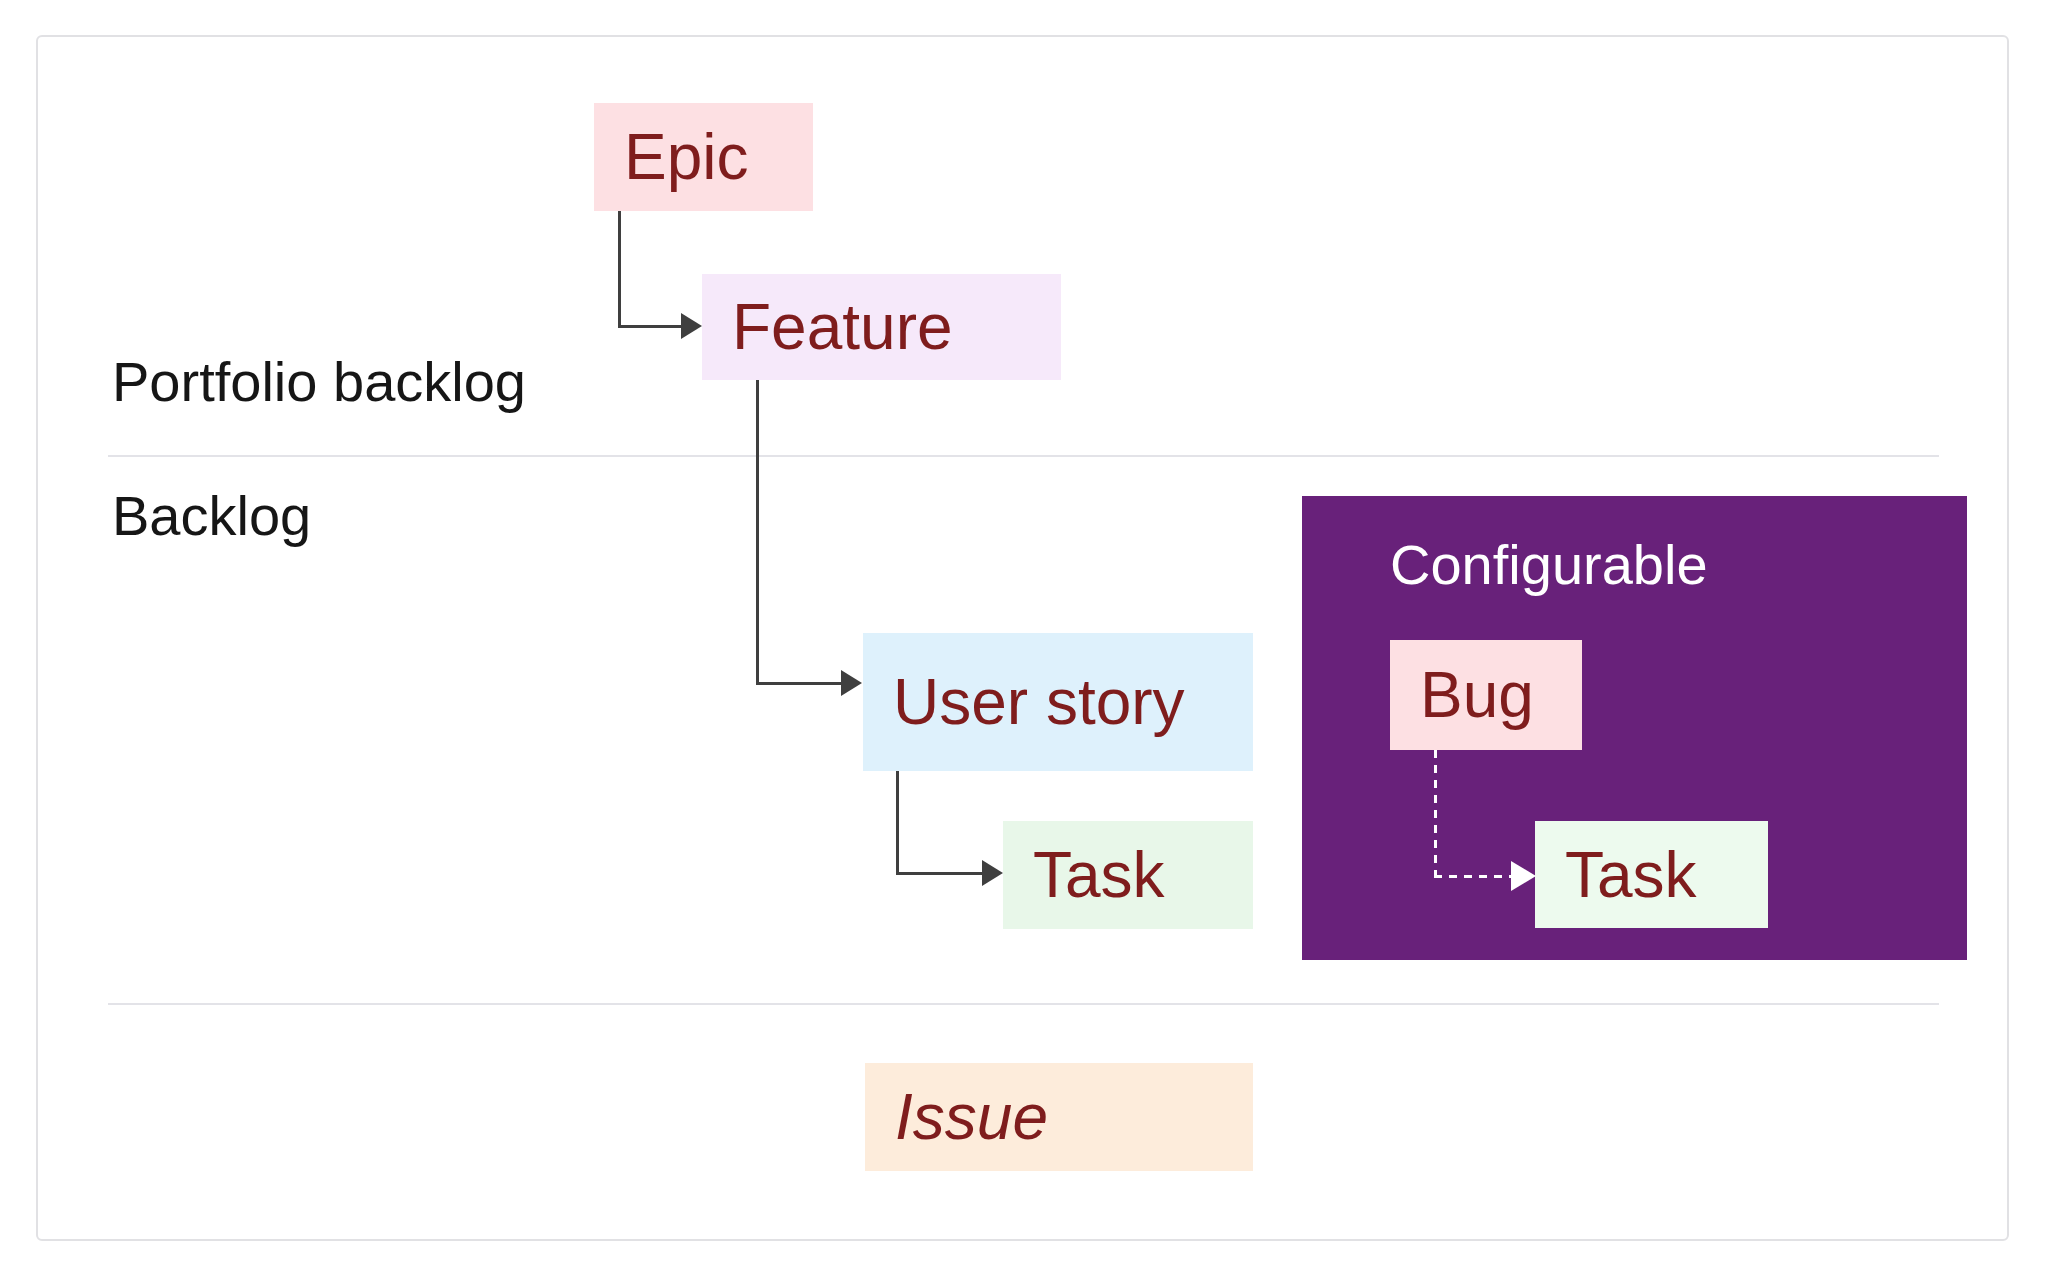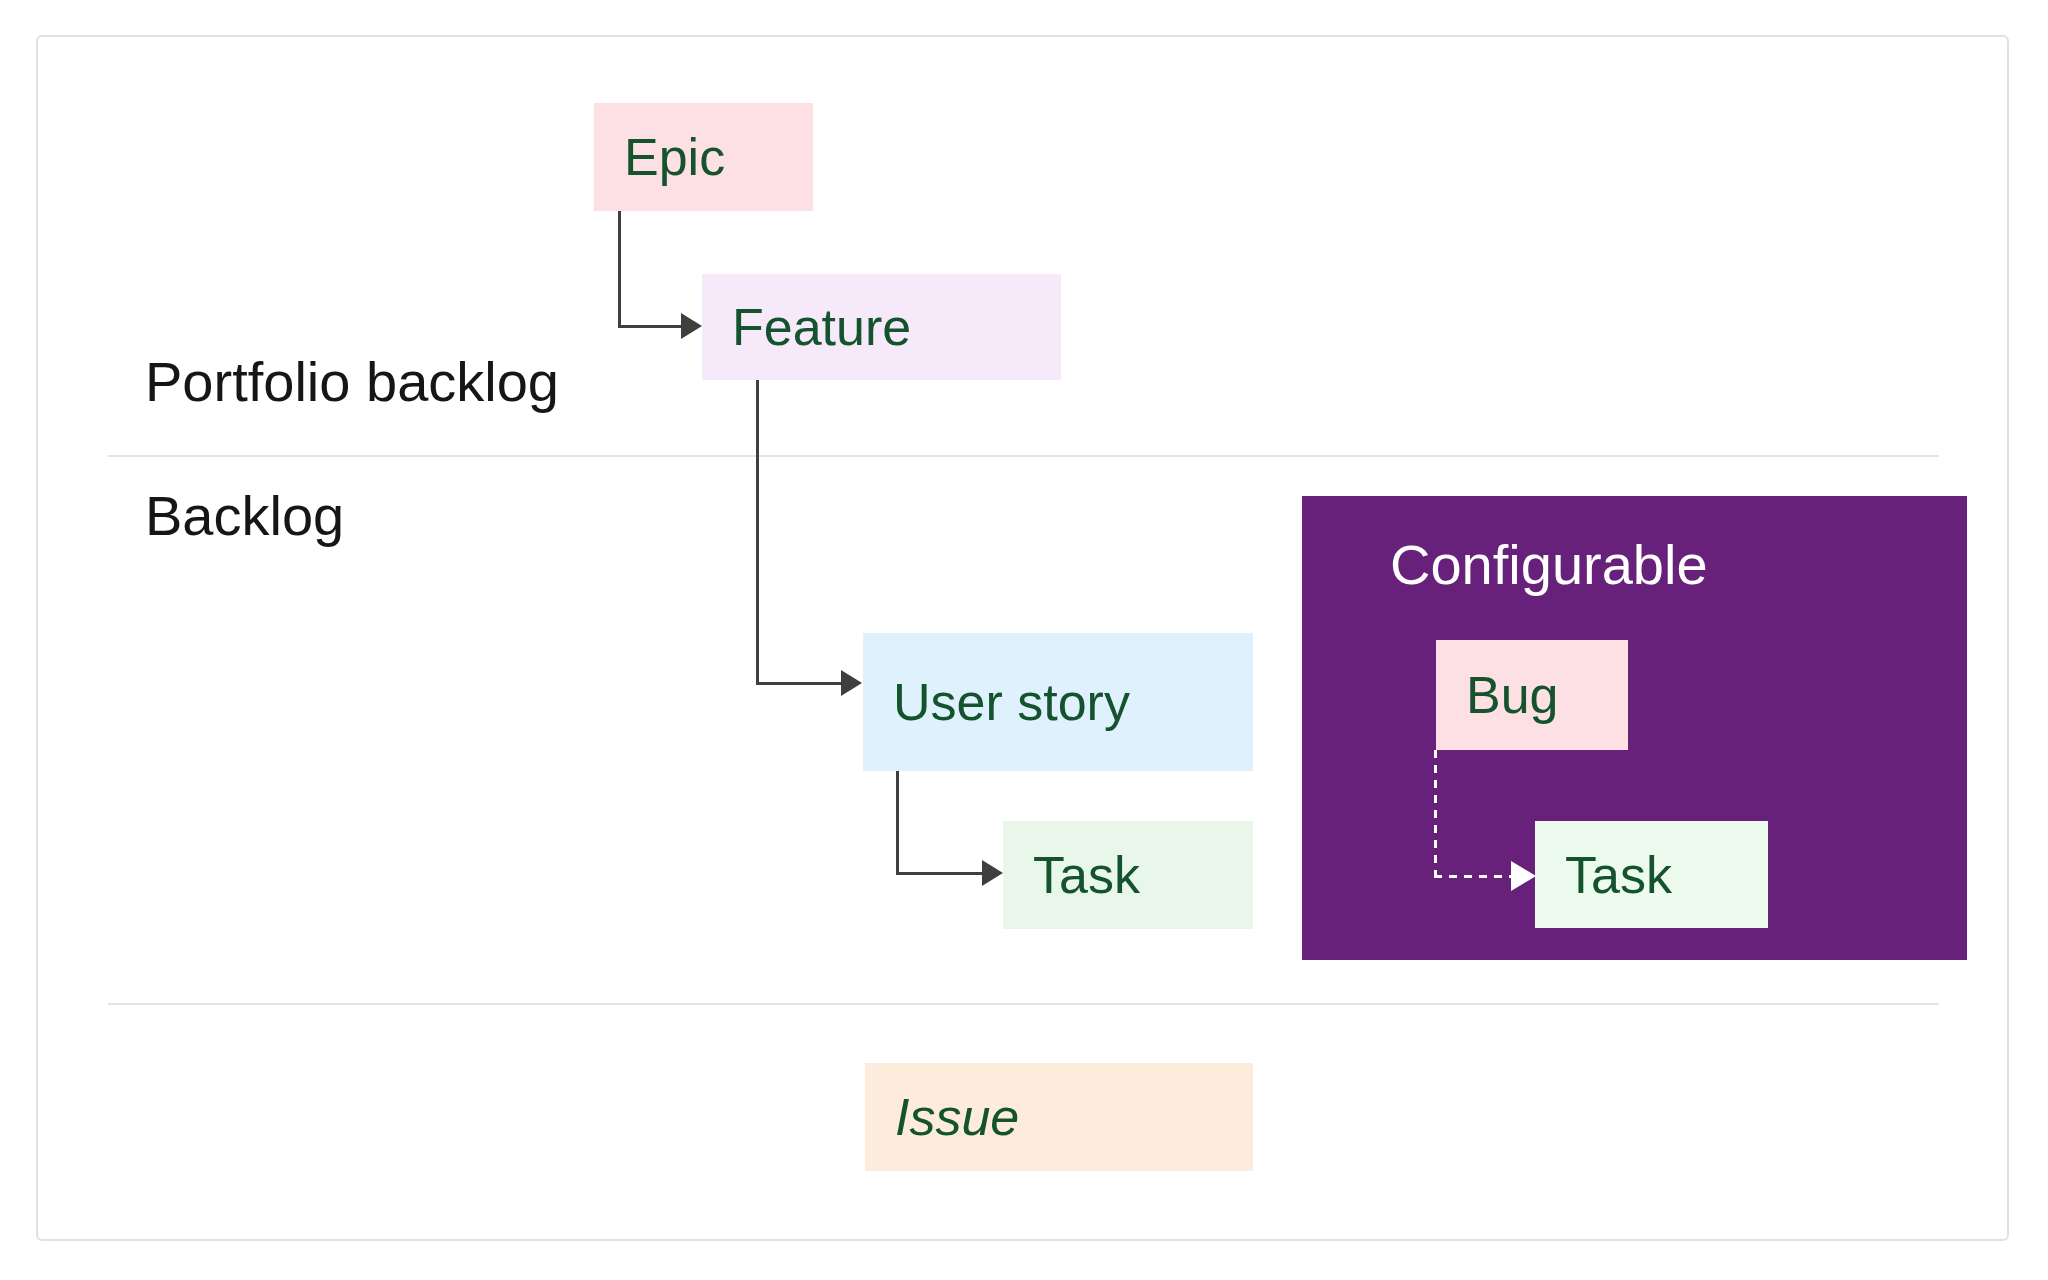--- a/index.html
+++ b/index.html
@@ -26,31 +26,30 @@
     width: 1831px;
     height: 2px;
     background: #e3e3e8;
   }
   .section-label {
     position: absolute;
     font-size: 56px;
     line-height: 1.2;
     color: #161616;
     white-space: nowrap;
-    margin-left: 33px;
   }
   .section-label.wrap { white-space: normal; }
   .node {
     position: absolute;
     display: flex;
     align-items: center;
     padding-left: 30px;
     box-sizing: border-box;
-    font-size: 52px;
-    color: #14532d;
+    font-size: 64px;
+    color: #7f1d1d;
     white-space: nowrap;
   }
   .node-epic      { left: 594px;  top: 103px;  width: 219px; height: 108px; background: #fde0e3; }
   .node-feature   { left: 702px;  top: 274px;  width: 359px; height: 106px; background: #f6e9fa; text-align: center; }
   .node-userstory { left: 863px;  top: 633px;  width: 390px; height: 138px; background: #def1fc; }
   .node-task      { left: 1003px; top: 821px;  width: 250px; height: 108px; background: #e8f7e9; }
   .node-issue     { left: 865px;  top: 1063px; width: 388px; height: 108px; background: #fdecdb; font-style: italic; }
   .group-configurable {
     position: absolute;
     left: 1302px; top: 496px;
@@ -58,21 +57,21 @@
     background: #68217a;
     padding-left: 28px;
   }
   .group-title {
     position: absolute;
     left: 88px; top: 36px;
     font-size: 56px;
     color: #ffffff;
     white-space: nowrap;
   }
-  .node-bug  { left: 88px;  top: 144px; width: 192px; height: 110px; background: #fde0e3; margin-left: 46px; }
+  .node-bug  { left: 88px;  top: 144px; width: 192px; height: 110px; background: #fde0e3; }
   .node-ctask{ left: 233px; top: 325px; width: 233px; height: 107px; background: #edfaee; }
   .group-configurable .node { position: absolute; }
 
   .conn-v { position: absolute; width: 3px; background: #3f3f3f; }
   .conn-h { position: absolute; height: 3px; background: #3f3f3f; }
   .arrowhead {
     position: absolute;
     width: 0; height: 0;
     border-top: 13px solid transparent;
     border-bottom: 13px solid transparent;

